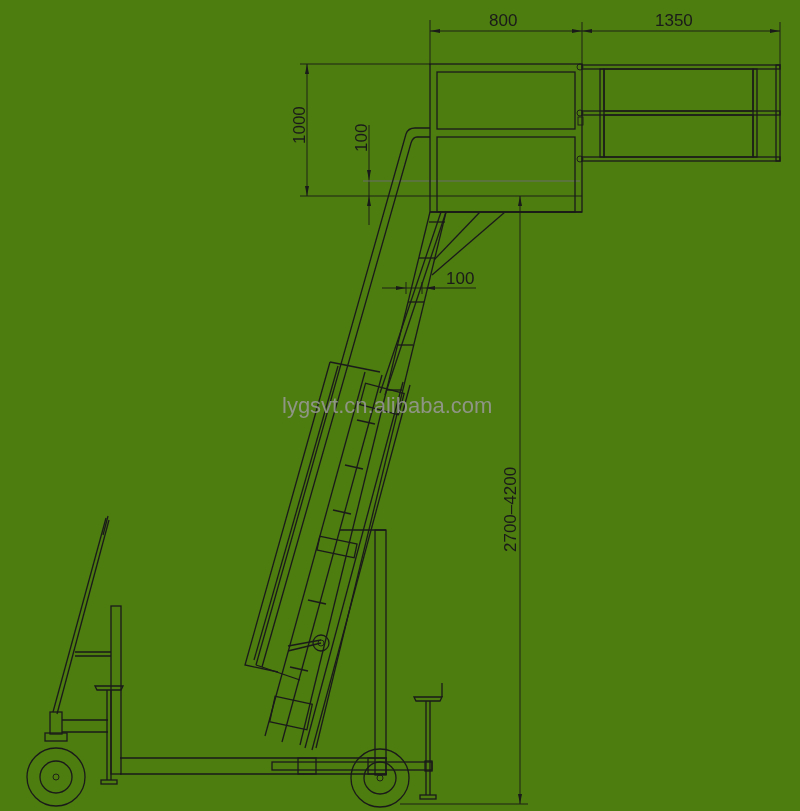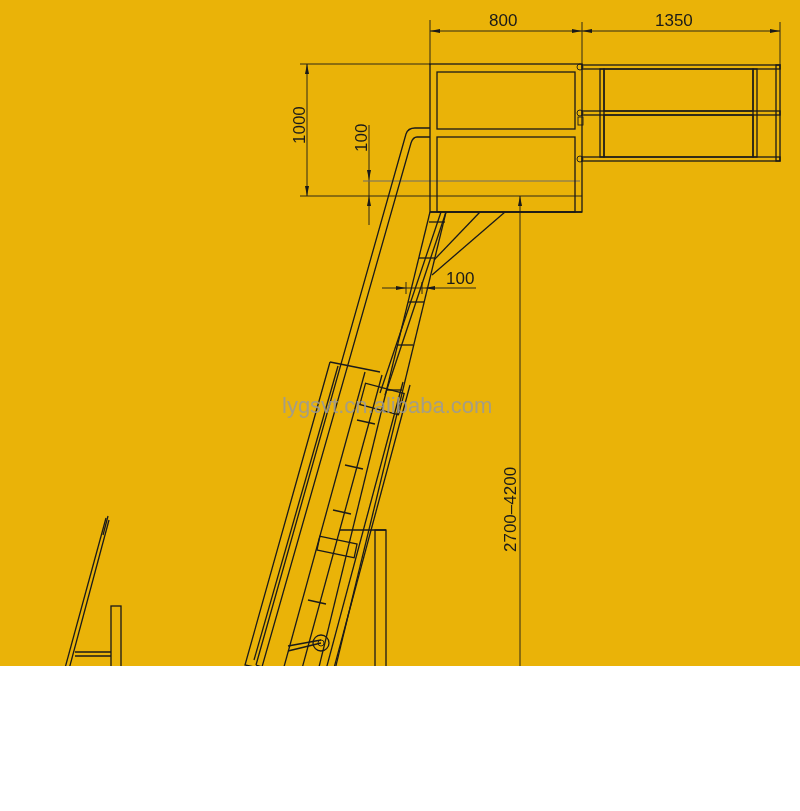--- a/index.html
+++ b/index.html
@@ -1,16 +1,16 @@
 <!DOCTYPE html>
 <html><head>
 <meta charset="utf-8">
 <style>
   html, body { margin: 0; padding: 0; background: #ffffff; }
-  #canvas { position: relative; width: 800px; height: 666px; background: #eab308; overflow: hidden; }
+  #canvas { position: relative; width: 800px; height: 811px; background: #4d7c0f; overflow: hidden; }
   svg { position: absolute; left: 0; top: 0; }
   .ln { stroke: #1a1a1a; stroke-width: 1.3; fill: none; }
   .thin { stroke: #1a1a1a; stroke-width: 0.9; fill: none; }
   .gray { stroke: #6a6a6a; stroke-width: 1; fill: none; }
   .dim-text { font-family: "Liberation Sans", sans-serif; font-size: 17px; fill: #1a1a1a; }
   .wm { font-family: "Liberation Sans", sans-serif; font-size: 22px; fill: #9a9a9a; opacity: 0.85; }
 </style>
 </head>
 <body>
 

